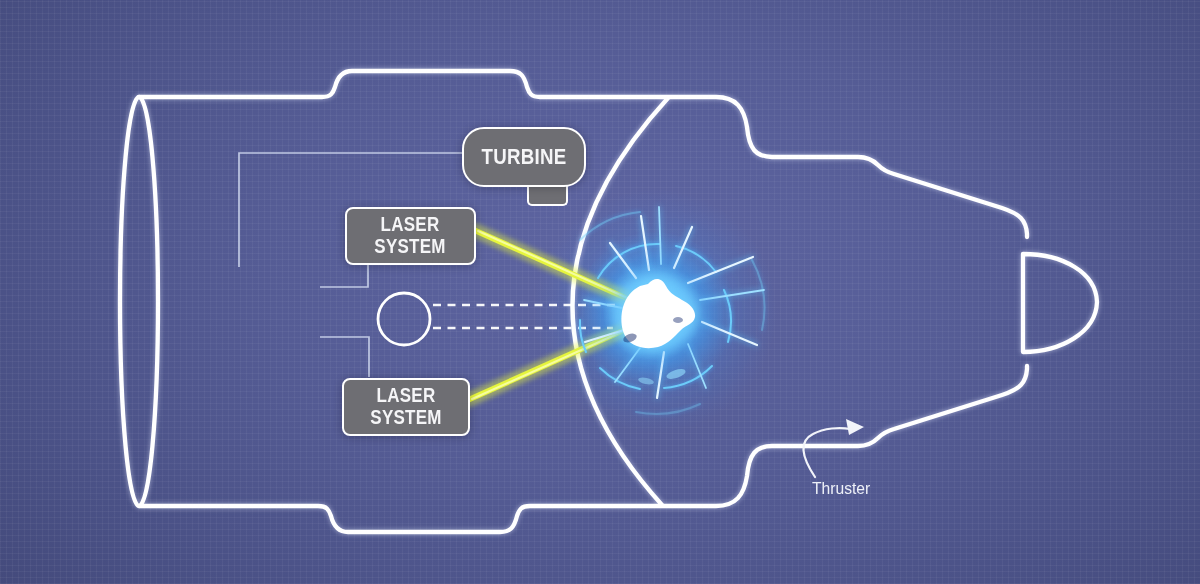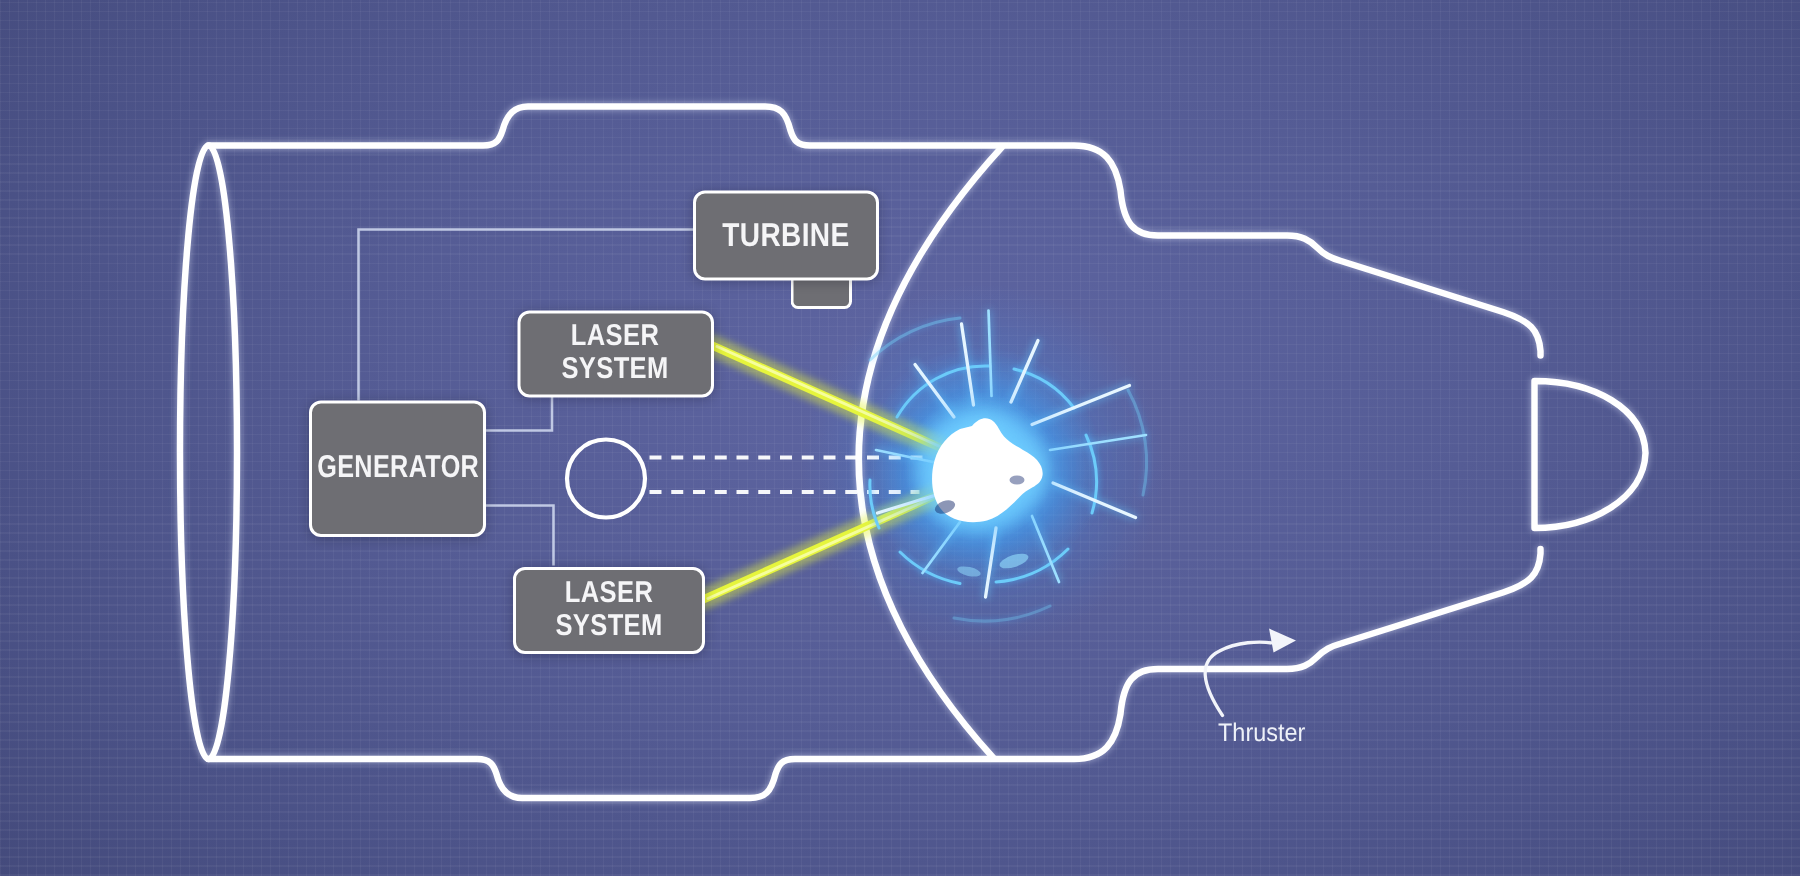--- a/index.html
+++ b/index.html
@@ -159,33 +159,30 @@
         <ellipse cx="646" cy="381" rx="8" ry="3" fill="rgba(150,225,255,0.5)" transform="rotate(12 646 381)"></ellipse>
       </g>
     </g>
 
     <g>
       <path class="arrow" d="M 815,477 C 801,456 799,441 813,434 C 824,428 840,427 850,429"></path>
       <polygon points="864,427 846,419 849,435" fill="#f2f4fa"></polygon>
     </g>
   </svg>
 
-  <div class="cbox" style="left:462px;top:127px;width:120px;height:56px;font-size:22px;">
+  <div class="cbox" style="left:462px;top:127px;width:120px;height:56px;font-size:22px;border-radius:22px;">
     <span class="lbl">TURBINE</span>
   </div>
   <div class="tab" style="left:527px;top:179px;width:37px;height:25px;"></div>
 
   <div class="cbox" style="left:345px;top:207px;width:127px;height:54px;font-size:20px;">
     <span class="lbl">LASER
 SYSTEM</span>
   </div>
 
-  <div class="cbox" style="left:206px;top:267px;width:114px;height:87px;font-size:21px;">
-    <span class="lbl" style="transform:scaleX(0.8);">GENERATOR</span>
-  </div>
 
   <div class="cbox" style="left:342px;top:378px;width:124px;height:54px;font-size:20px;">
     <span class="lbl">LASER
 SYSTEM</span>
   </div>
 
   <div class="free-label" style="left:812px;top:479px;">
     <span class="lbl">Thruster</span>
   </div>
 

